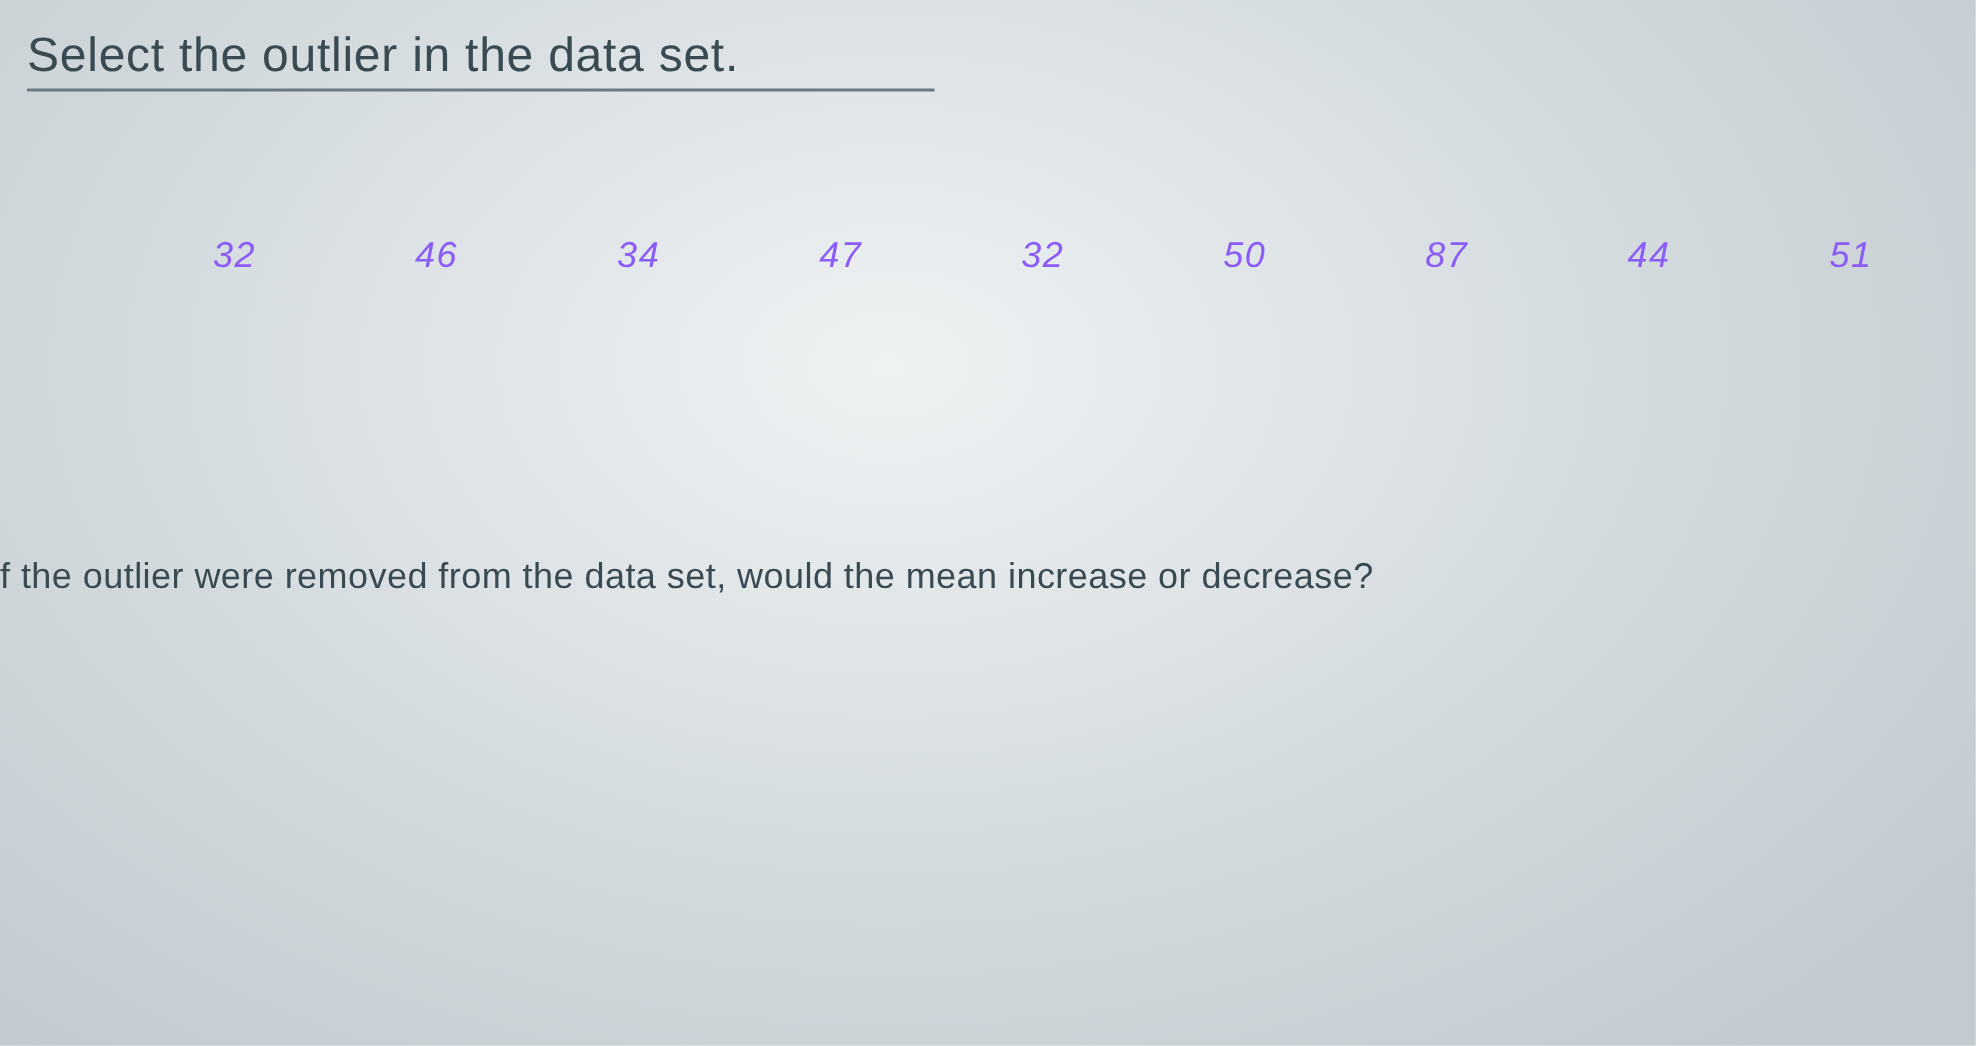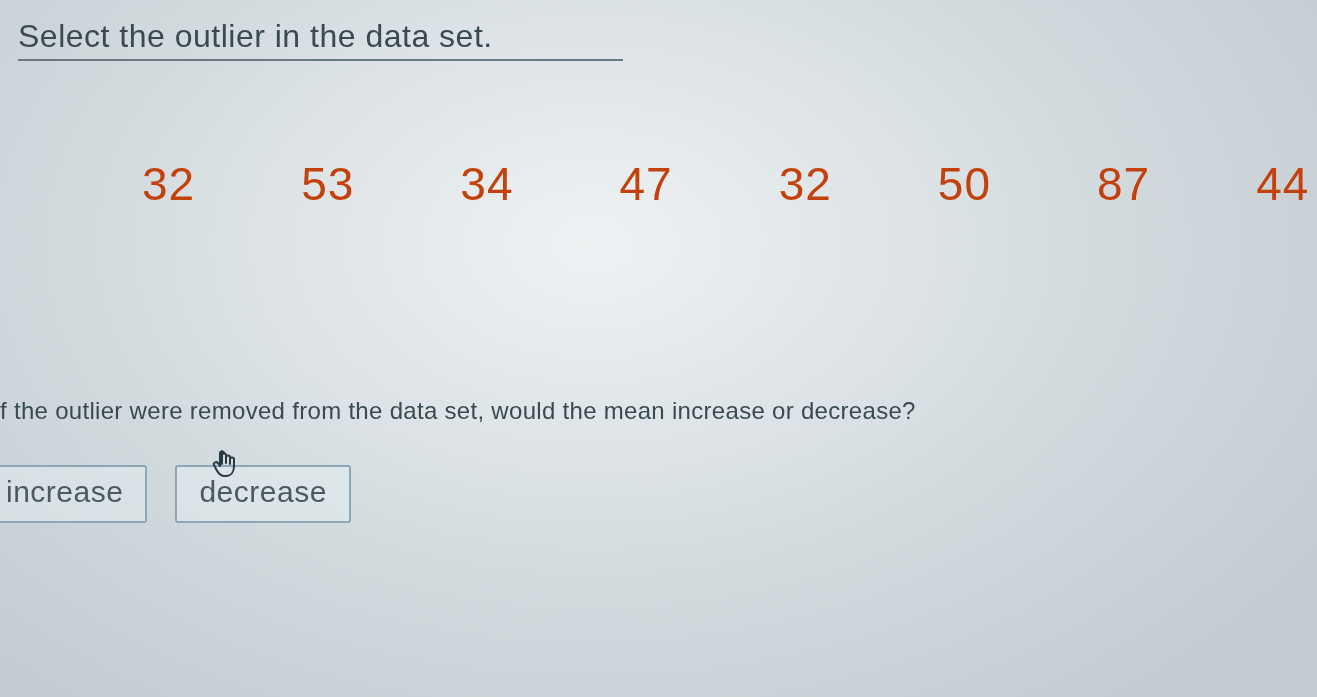--- a/index.html
+++ b/index.html
@@ -29,30 +29,31 @@
     margin-bottom: 90px;
   }
   .data-grid {
     display: flex;
     flex-wrap: wrap;
     gap: 0;
     padding-left: 110px;
     width: 100%;
   }
   .num {
-    font-size: 46px;
-    color: #c2410c;
+    font-size: 24px;
+    color: #8b5cf6;
     letter-spacing: 1px;
     display: inline-flex;
     align-items: center;
     justify-content: center;
     cursor: pointer;
     user-select: none;
     padding: 6px 14px;
     border-radius: 4px;
+    font-style: italic;
   }
   .row1 .num { margin-right: 78px; }
   .row1 { display:flex; align-items:center; margin-bottom: 70px; }
   .row2 { display:flex; padding-left: 0; }
   .row2 .num { margin-right: 86px; }
   .question2 {
     font-size: 24px;
     color: #3a4a52;
     margin-top: 110px;
     margin-left: -18px;
@@ -95,41 +96,28 @@
 <body>
 
 <div class="page">
 
   <div class="prompt">Select the outlier in the data set.</div>
   <div class="underline"></div>
 
   <div class="data-grid">
     <div class="row1">
       <span class="num">32</span>
-      <span class="num">53</span>
+      <span class="num">46</span>
       <span class="num">34</span>
       <span class="num">47</span>
       <span class="num">32</span>
       <span class="num">50</span>
       <span class="num">87</span>
       <span class="num">44</span>
       <span class="num">51</span>
 
     </div>
   </div>
 
   <div class="question2">f the outlier were removed from the data set, would the mean increase or decrease?</div>
 
-  <div class="answer-row">
-    <div class="ans-btn">increase</div>
-    <div class="ans-btn">
-      <span class="cursor-icon">
-        <svg width="30" height="34" viewBox="0 0 30 34">
-          <g fill="none" stroke="#2a3a42" stroke-width="2" stroke-linejoin="round" stroke-linecap="round">
-            <path d="M11 4 v13 M11 8 c0-2 4-2 4 0 v8 M15 10 c0-2 4-2 4 0 v7 M19 12 c0-2 4-2 4 0 v7 c0 6-3 10-8 10 h-2 c-4 0-6-3-8-7 l-2-4 c-1-2 2-4 4-2 l2 3 V6 c0-2 4-2 4 0"></path>
-          </g>
-        </svg>
-      </span>
-      <span>decrease</span>
-    </div>
-  </div>
 
 </div>
 
 </body></html>

